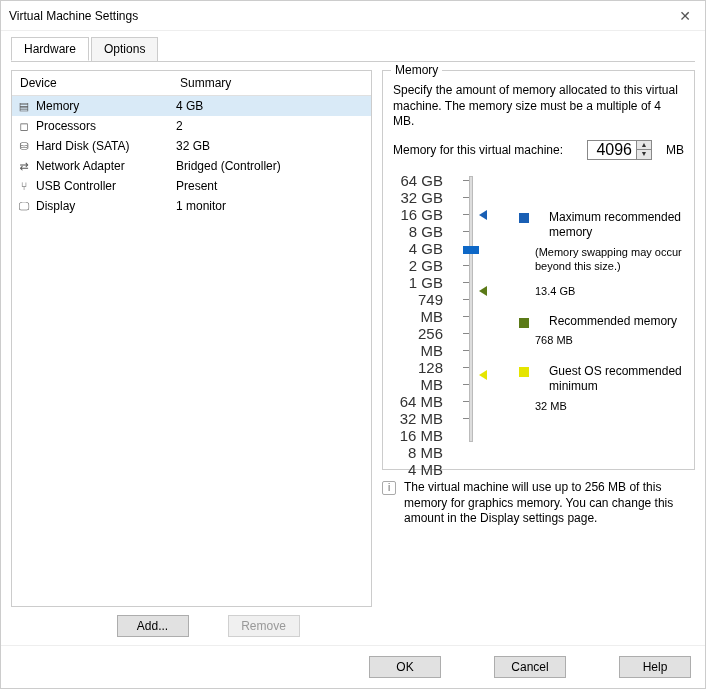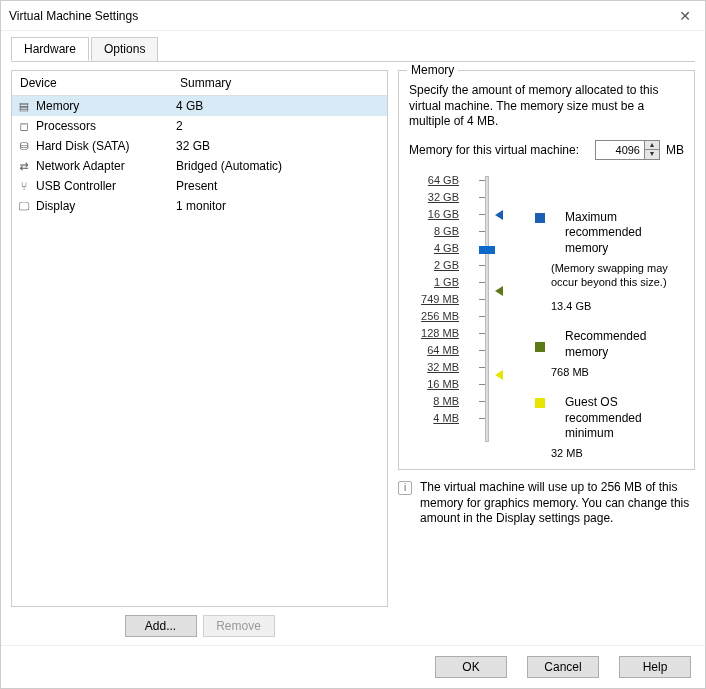--- a/index.html
+++ b/index.html
@@ -109,20 +109,21 @@
 .btn {
   min-width: 72px;
   height: 22px;
   border: 1px solid #adadad;
   background: #e1e1e1;
   font-size: 12px;
   display: flex;
   align-items: center;
   justify-content: center;
   padding: 0 10px;
+  margin-left: 33px;
 }
 .btn.disabled {
   color: #999;
   background: #f0f0f0;
   border-color: #d0d0d0;
 }
 .right-pane {
   flex: 1;
   display: flex;
   flex-direction: column;
@@ -142,36 +143,36 @@
   font-size: 12px;
 }
 .mem-desc {
   font-size: 12px;
   line-height: 1.3;
   margin: 4px 0 10px 0;
 }
 .mem-input-row {
   display: flex;
   align-items: center;
-  gap: 6px;
+  gap: 14px;
   margin-bottom: 12px;
 }
 .mem-input-row .label { flex: 0 0 180px; }
 .spinner {
   display: flex;
   align-items: center;
   border: 1px solid #888;
   height: 20px;
 }
 .spinner input {
   width: 48px;
   border: none;
   text-align: right;
   padding: 0 4px;
-  font-size: 11px;
+  font-size: 16px;
   height: 18px;
   outline: none;
 }
 .spinner .arrows {
   display: flex;
   flex-direction: column;
   border-left: 1px solid #888;
 }
 .spinner .arrow {
   width: 14px; height: 9px;
@@ -182,24 +183,23 @@
   color: #333;
 }
 .spinner .arrow:first-child { border-bottom: 1px solid #888; }
 .slider-area {
   display: flex;
   gap: 8px;
 }
 .slider-labels {
   width: 50px;
   text-align: right;
-  font-size: 11px;
+  font-size: 15px;
   line-height: 17px;
   color: #333;
-  text-decoration: underline;
 }
 .slider-track-wrap {
   position: relative;
   width: 40px;
 }
 .slider-track {
   position: absolute;
   left: 18px;
   top: 4px;
   width: 4px;
@@ -323,21 +323,21 @@
                 <span class="dev-icon">⛁</span>
                 <span>Hard Disk (SATA)</span>
               </div>
               <div class="col-sum">32 GB</div>
             </div>
             <div class="device-row">
               <div class="col-dev">
                 <span class="dev-icon">⇄</span>
                 <span>Network Adapter</span>
               </div>
-              <div class="col-sum">Bridged (Automatic)</div>
+              <div class="col-sum">Bridged (Controller)</div>
             </div>
             <div class="device-row">
               <div class="col-dev">
                 <span class="dev-icon">⑂</span>
                 <span>USB Controller</span>
               </div>
               <div class="col-sum">Present</div>
             </div>
             <div class="device-row">
               <div class="col-dev">

